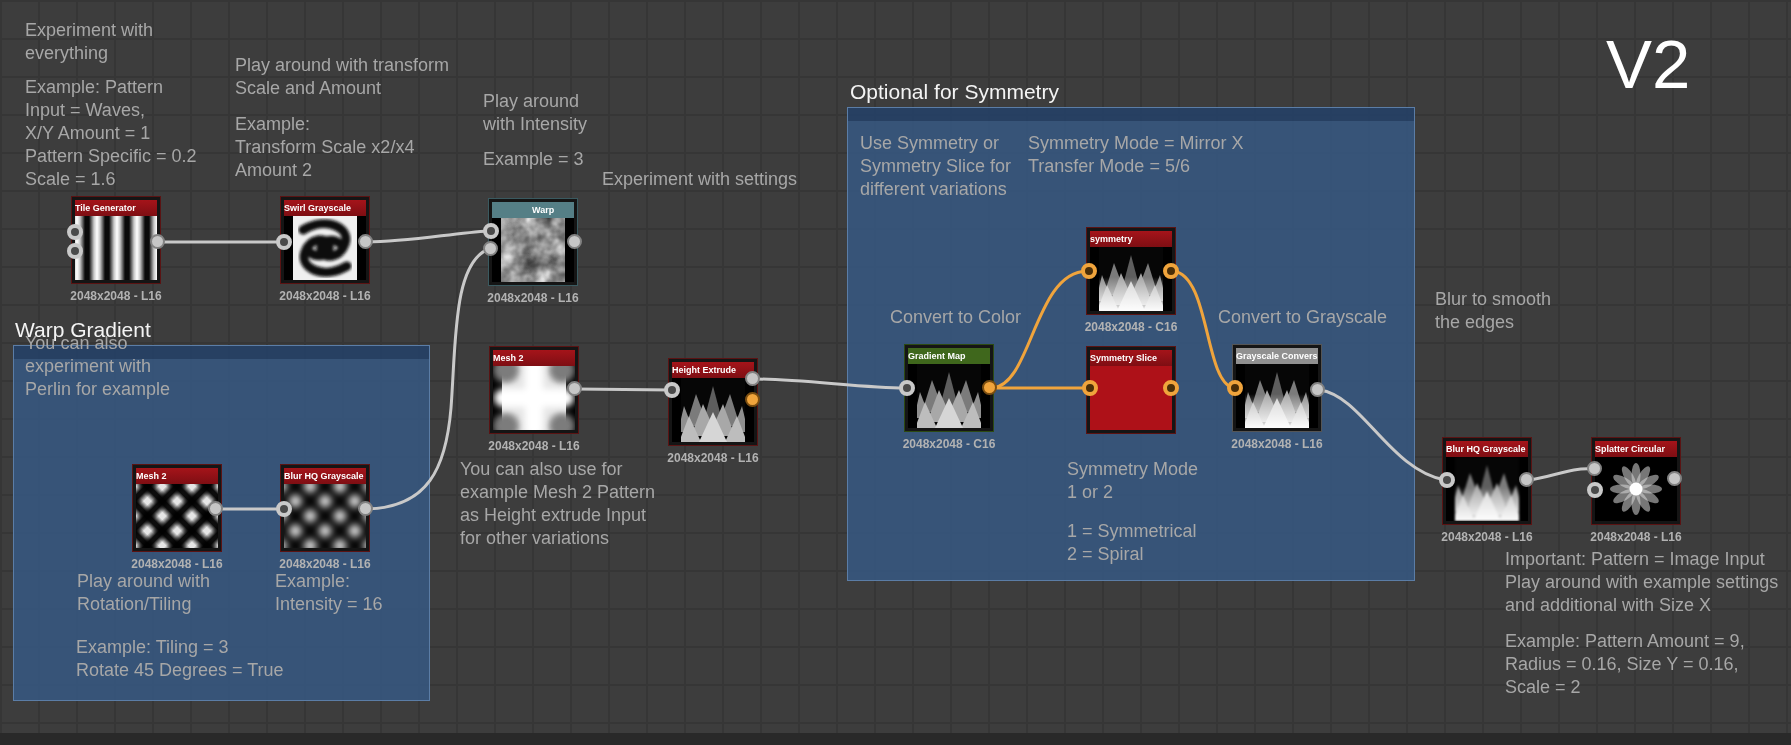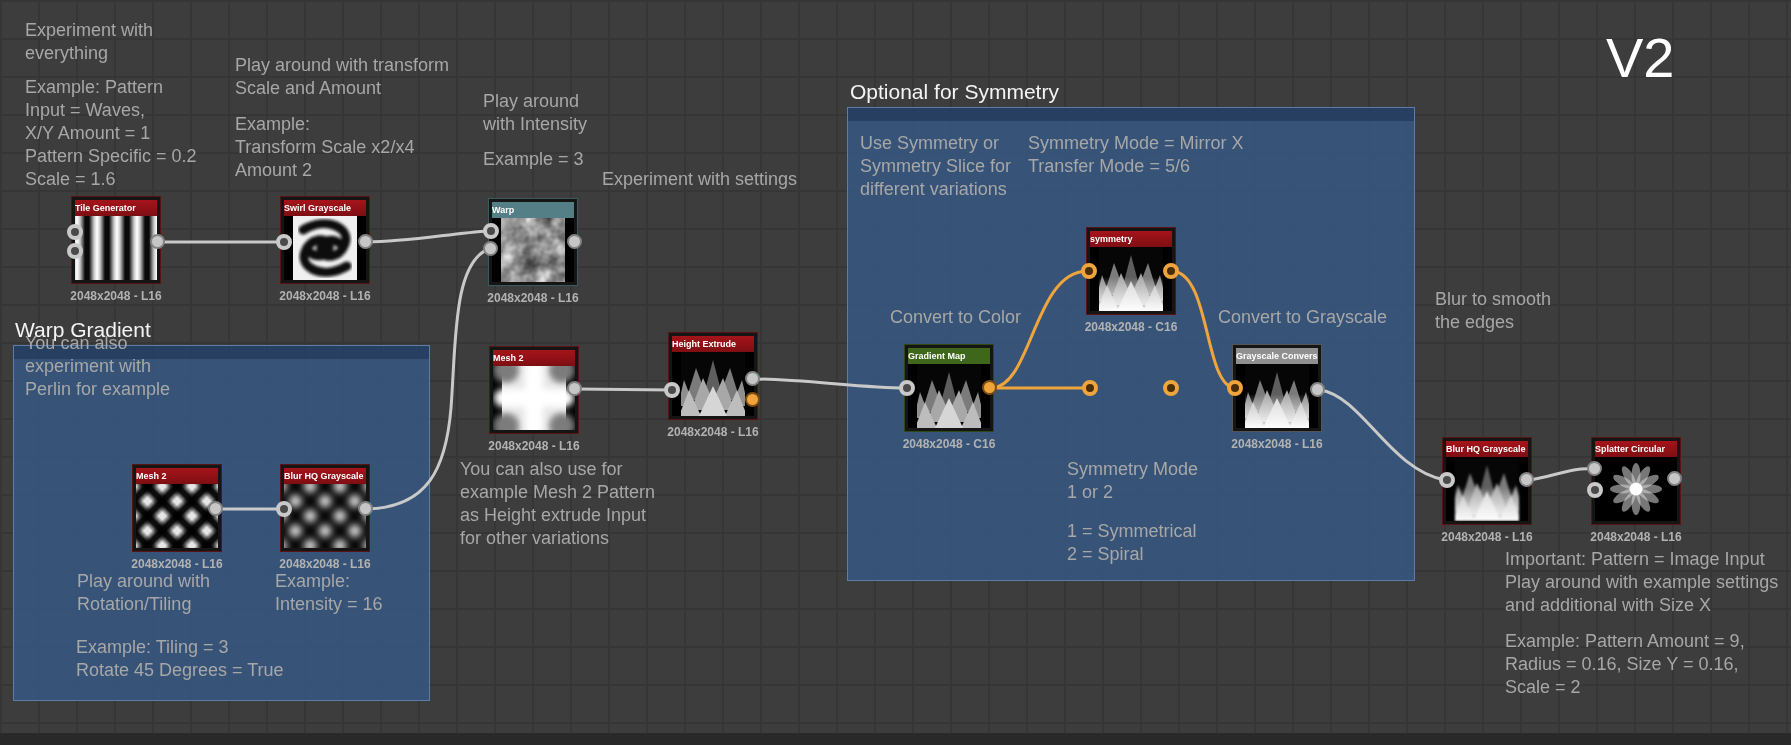--- a/index.html
+++ b/index.html
@@ -12,27 +12,27 @@
     background-size:38px 38px;
     font-family:"Liberation Sans",sans-serif;
   }
   .bottom-strip{position:absolute;left:0;top:733px;width:1791px;height:12px;background:#292929;}
   
   .frame{position:absolute;background:rgba(54,86,126,0.90);border:1px solid #5b7da6;box-sizing:border-box;}
   .frame .frame-head{height:13px;background:rgba(20,40,72,0.45);}
   .frame-title{position:absolute;color:#f4f4f4;font-size:21px;font-weight:400;white-space:nowrap;}
   
   .note{position:absolute;color:#a7a7a7;font-size:18px;line-height:1.28;white-space:pre-line;}
-  .version{position:absolute;color:#ffffff;font-size:56px;font-weight:400;line-height:1;}
+  .version{position:absolute;color:#ffffff;font-size:69px;font-weight:400;line-height:1;}
   
   .node{position:absolute;width:88px;}
   .node-box{width:82px;border:3px solid #151515;background:#000;box-shadow:0 0 0 1px #5a1313;}
   .node-header{height:16px;color:#fff;font-size:9px;font-weight:bold;line-height:16px;text-align:left;white-space:nowrap;overflow:hidden;}
   .hdr-red{background:linear-gradient(#a5141a,#7e0e13);}
-  .hdr-teal{background:#557f86;box-shadow:none;}
+  .hdr-teal{background:#557f86;box-shadow:none;padding-left:40px;}
   .hdr-green{background:#3f671c;}
   .hdr-gray{background:#909090;}
   .box-teal{box-shadow:0 0 0 1px #3a5a60;}
   .box-green{box-shadow:0 0 0 1px #2c4a12;}
   .box-gray{box-shadow:0 0 0 1px #555;}
   .thumb{position:relative;width:82px;height:64px;overflow:hidden;background:#000;}
   .thumb svg{display:block;width:82px;height:64px;}
   .fill{position:absolute;inset:-8px;}
   .body-red{width:82px;height:64px;background:#ae1118;}
   .node-label{position:absolute;top:92px;left:-36px;width:160px;text-align:center;color:#b2b2b2;font-size:12px;font-weight:bold;white-space:nowrap;}
@@ -250,21 +250,21 @@
             <rect x="23" y="-8" width="18" height="80" rx="9" fill="#ffffff"></rect>
             <rect x="-8" y="23" width="80" height="18" rx="9" fill="#ffffff"></rect>
             <circle cx="32" cy="32" r="13" fill="#ffffff"></circle>
           </g>
           </svg>
       </div>
       </div>
     <div class="node-label">2048x2048 - L16</div>
   </div>
 
-  <div class="node" style="left:669px;top:333px">
+  <div class="node" style="left:669px;top:359px">
     <div class="node-box">
         <div class="node-header hdr-red">Height Extrude</div>
       <div class="thumb">
         <svg viewBox="0 0 64 64">
             <use href="#mtn"></use>
           </svg>
       </div>
       </div>
     <div class="node-label">2048x2048 - L16</div>
   </div>
@@ -286,20 +286,26 @@
         <div class="node-header hdr-red">symmetry</div>
       <div class="thumb">
         <svg viewBox="0 0 64 64">
             <use href="#mtn-light"></use>
           </svg>
       </div>
       </div>
     <div class="node-label">2048x2048 - C16</div>
   </div>
 
+  <div class="node" style="left:1087px;top:347px">
+    <div class="node-box">
+        <div class="node-header hdr-red">Symmetry Slice</div>
+      <div class="body-red"></div>
+      </div>
+  </div>
 
   <div class="node" style="left:1233px;top:345px">
     <div class="node-box box-gray">
         <div class="node-header hdr-gray">Grayscale Conversion</div>
       <div class="thumb">
         <svg viewBox="0 0 64 64">
             <use href="#mtn-light"></use>
           </svg>
       </div>
       </div>

